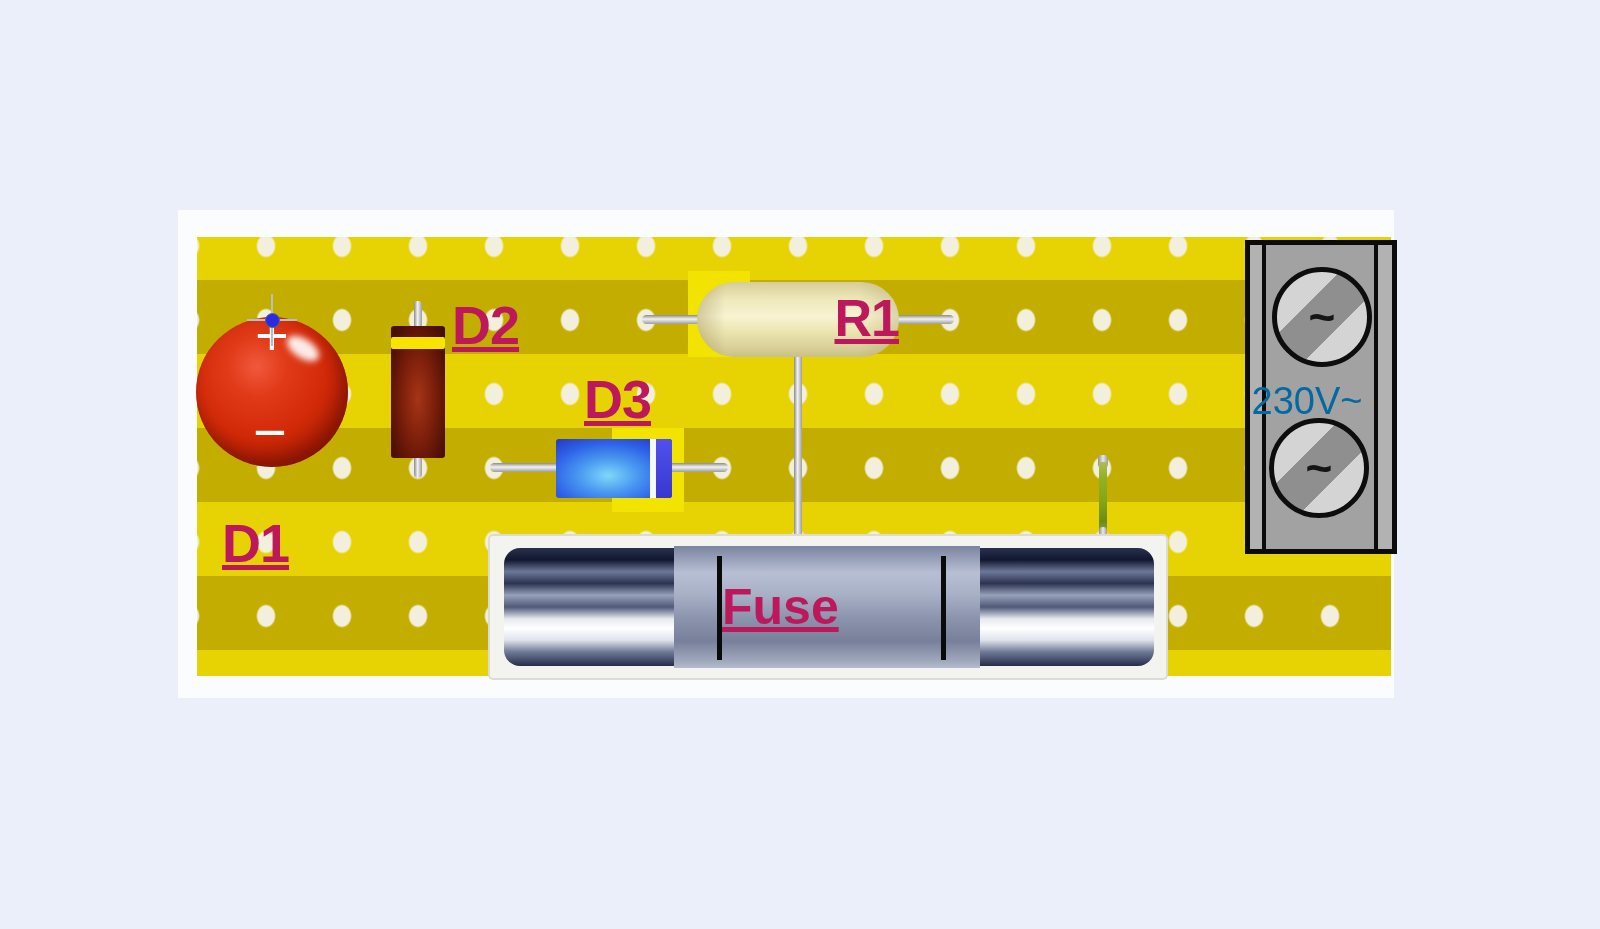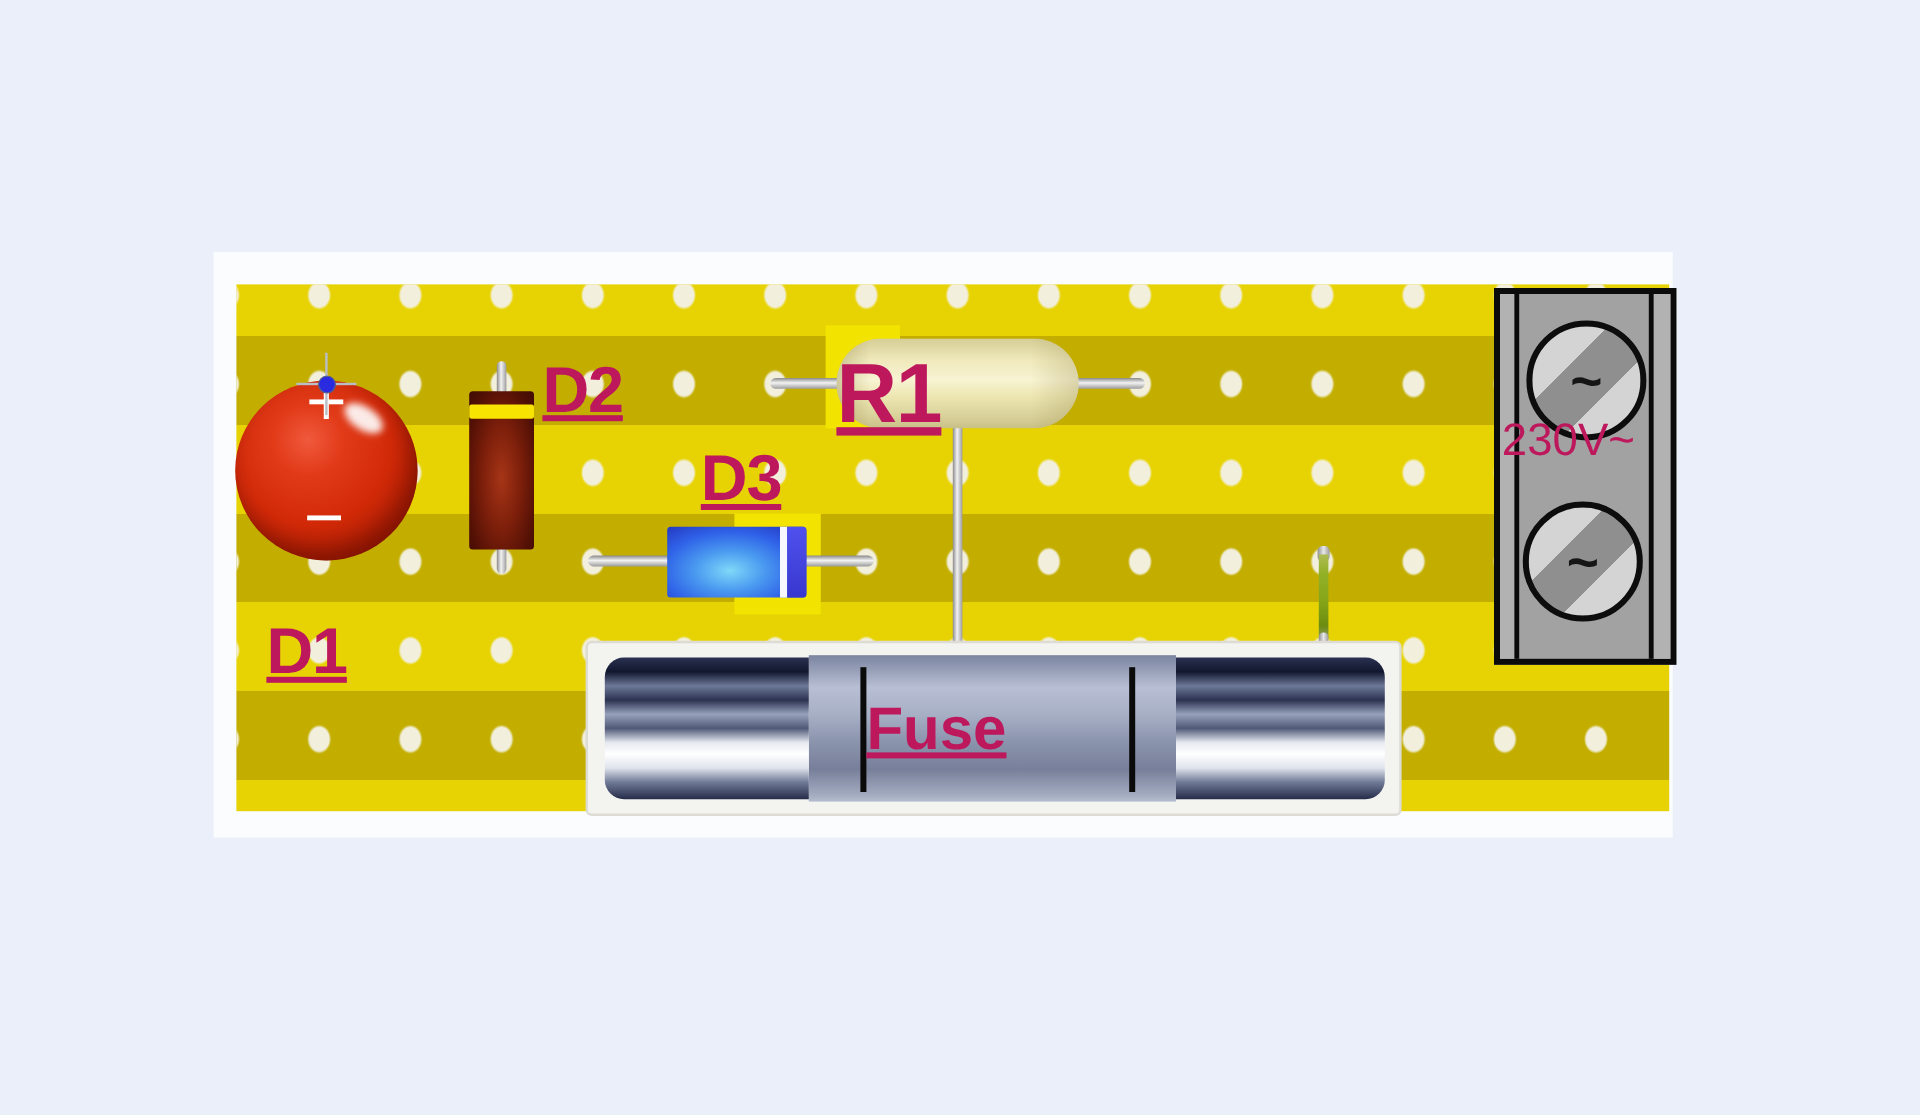--- a/index.html
+++ b/index.html
@@ -76,21 +76,21 @@
   .d3-line{left:650px;top:439px;width:6px;height:59px;background:#f6f7ff;}
   .d3-band{left:656px;top:439px;width:16px;height:59px;background:linear-gradient(180deg,#5050ee,#3838cf);border-radius:0 3px 3px 0;}
 
   
   .r1-body{
     left:697px;top:282px;width:202px;height:75px;border-radius:38px;
     background:
       linear-gradient(90deg,rgba(120,105,40,.30) 0%,rgba(120,105,40,0) 14%,rgba(120,105,40,0) 80%,rgba(120,105,40,.22) 100%),
       linear-gradient(180deg,#d6cd96 0%,#efe9bb 24%,#f8f3d2 46%,#ece5b0 66%,#d8cf98 88%,#c9c088 100%);
   }
-  .lbl-r1{left:697px;top:288px;width:202px;text-align:left;font-size:70px;}
+  .lbl-r1{left:697px;top:288px;width:202px;text-align:right;font-size:52px;}
 
   
   .fuse-panel{
     left:488px;top:534px;width:680px;height:146px;border-radius:5px;
     background:#f3f3f0;border:2px solid #dddcd4;box-sizing:border-box;
   }
   .fuse-glass{
     left:674px;top:546px;width:306px;height:122px;
     background:linear-gradient(180deg,#7b84a0 0%,#b8bfd4 22%,#a8b0c6 40%,#8a93ac 60%,#787f9a 78%,#a2aabf 95%,#b4bccf 100%);
   }
@@ -124,21 +124,21 @@
   .tb-line-l{left:1262px;}
   .tb-line-r{left:1374px;}
   .screw{
     width:100px;height:100px;box-sizing:border-box;border-radius:50%;
     border:5px solid #0d0d0d;
     background:linear-gradient(135deg,#d4d4d4 0 35%,#8f8f8f 35% 65%,#d4d4d4 65% 100%);
     text-align:center;line-height:90px;font-size:46px;font-weight:700;color:#151515;
   }
   .screw-top{left:1272px;top:267px;}
   .screw-bottom{left:1269px;top:418px;}
-  .tb-voltage{left:1250px;top:346px;width:114px;text-align:center;font-size:38px;font-weight:400;color:#be185d;}
+  .tb-voltage{left:1250px;top:380px;width:114px;text-align:center;font-size:38px;font-weight:400;color:#0369a1;}
 </style>
 </head>
 <body>
 
 <div class="abs frame"></div>
 <div class="abs board"></div>
 
 <div class="abs pad pad-r1"></div>
 <div class="abs pad pad-d3"></div>
 

